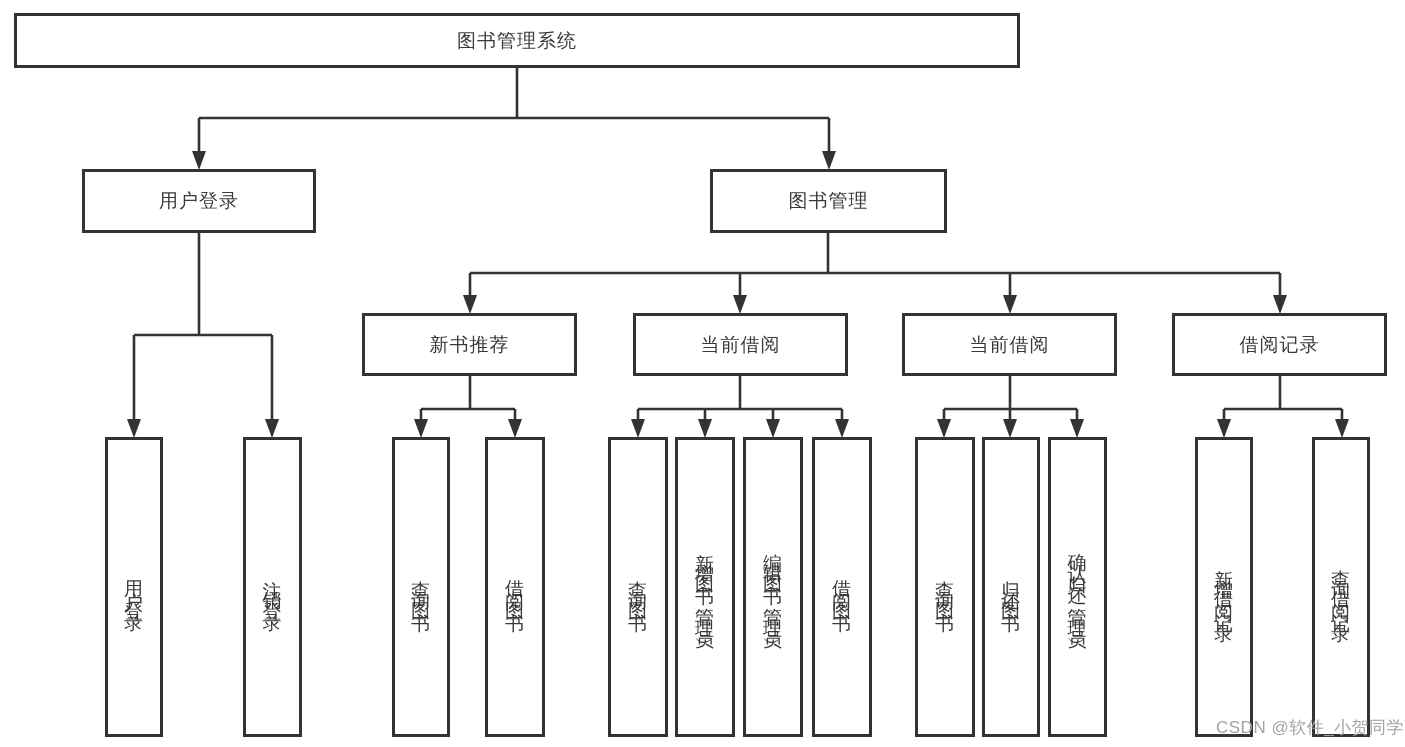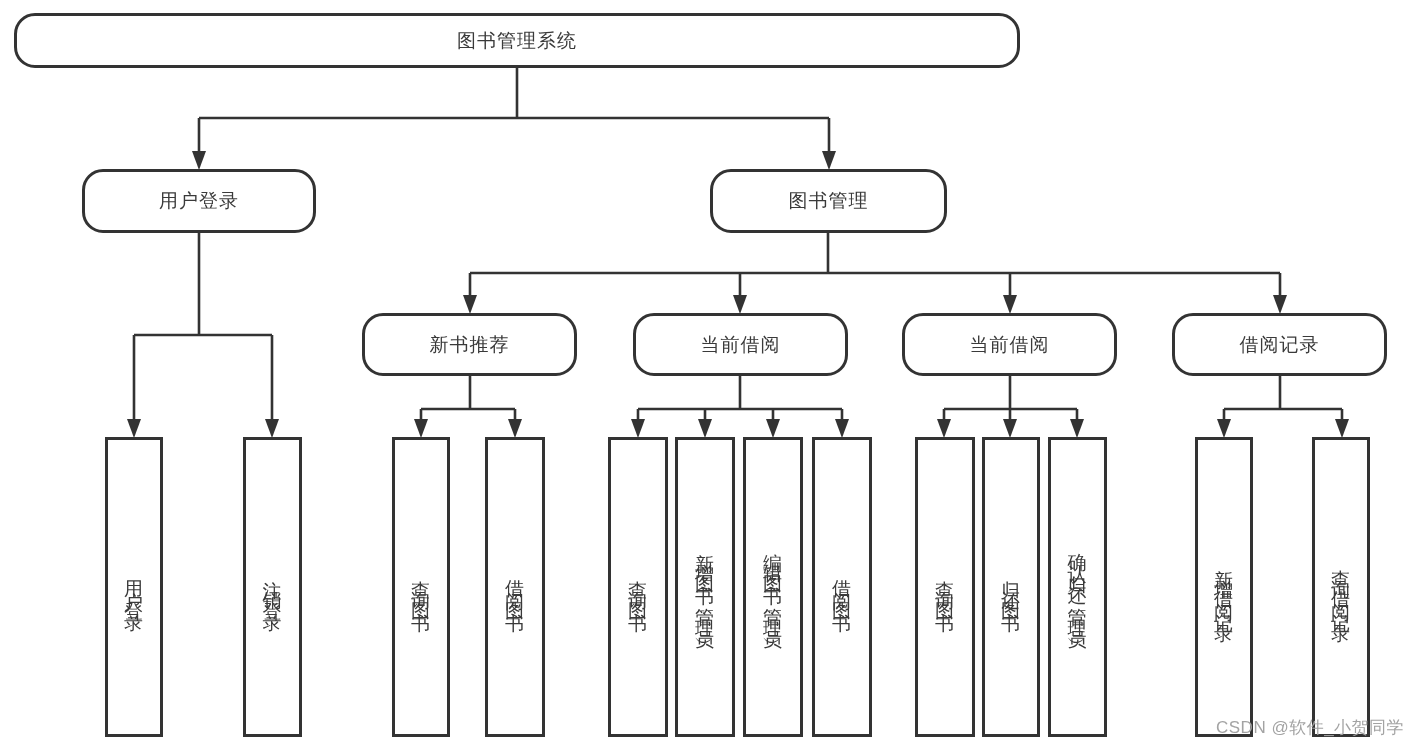--- a/index.html
+++ b/index.html
@@ -30,21 +30,20 @@
     background: #ffffff;
     color: #3a3a3a;
     display: flex;
     align-items: center;
     justify-content: center;
     text-align: center;
     letter-spacing: 1px;
   }
   .h-node {
     font-size: 19px;
-    border-radius: 21px;
   }
   .leaf {
     font-size: 19px;
     writing-mode: vertical-rl;
     text-orientation: mixed;
     letter-spacing: 11px;
     line-height: 1;
   }
   
   .n-root            { left: 14px;   top: 13px;  width: 1006px; height: 55px; }

